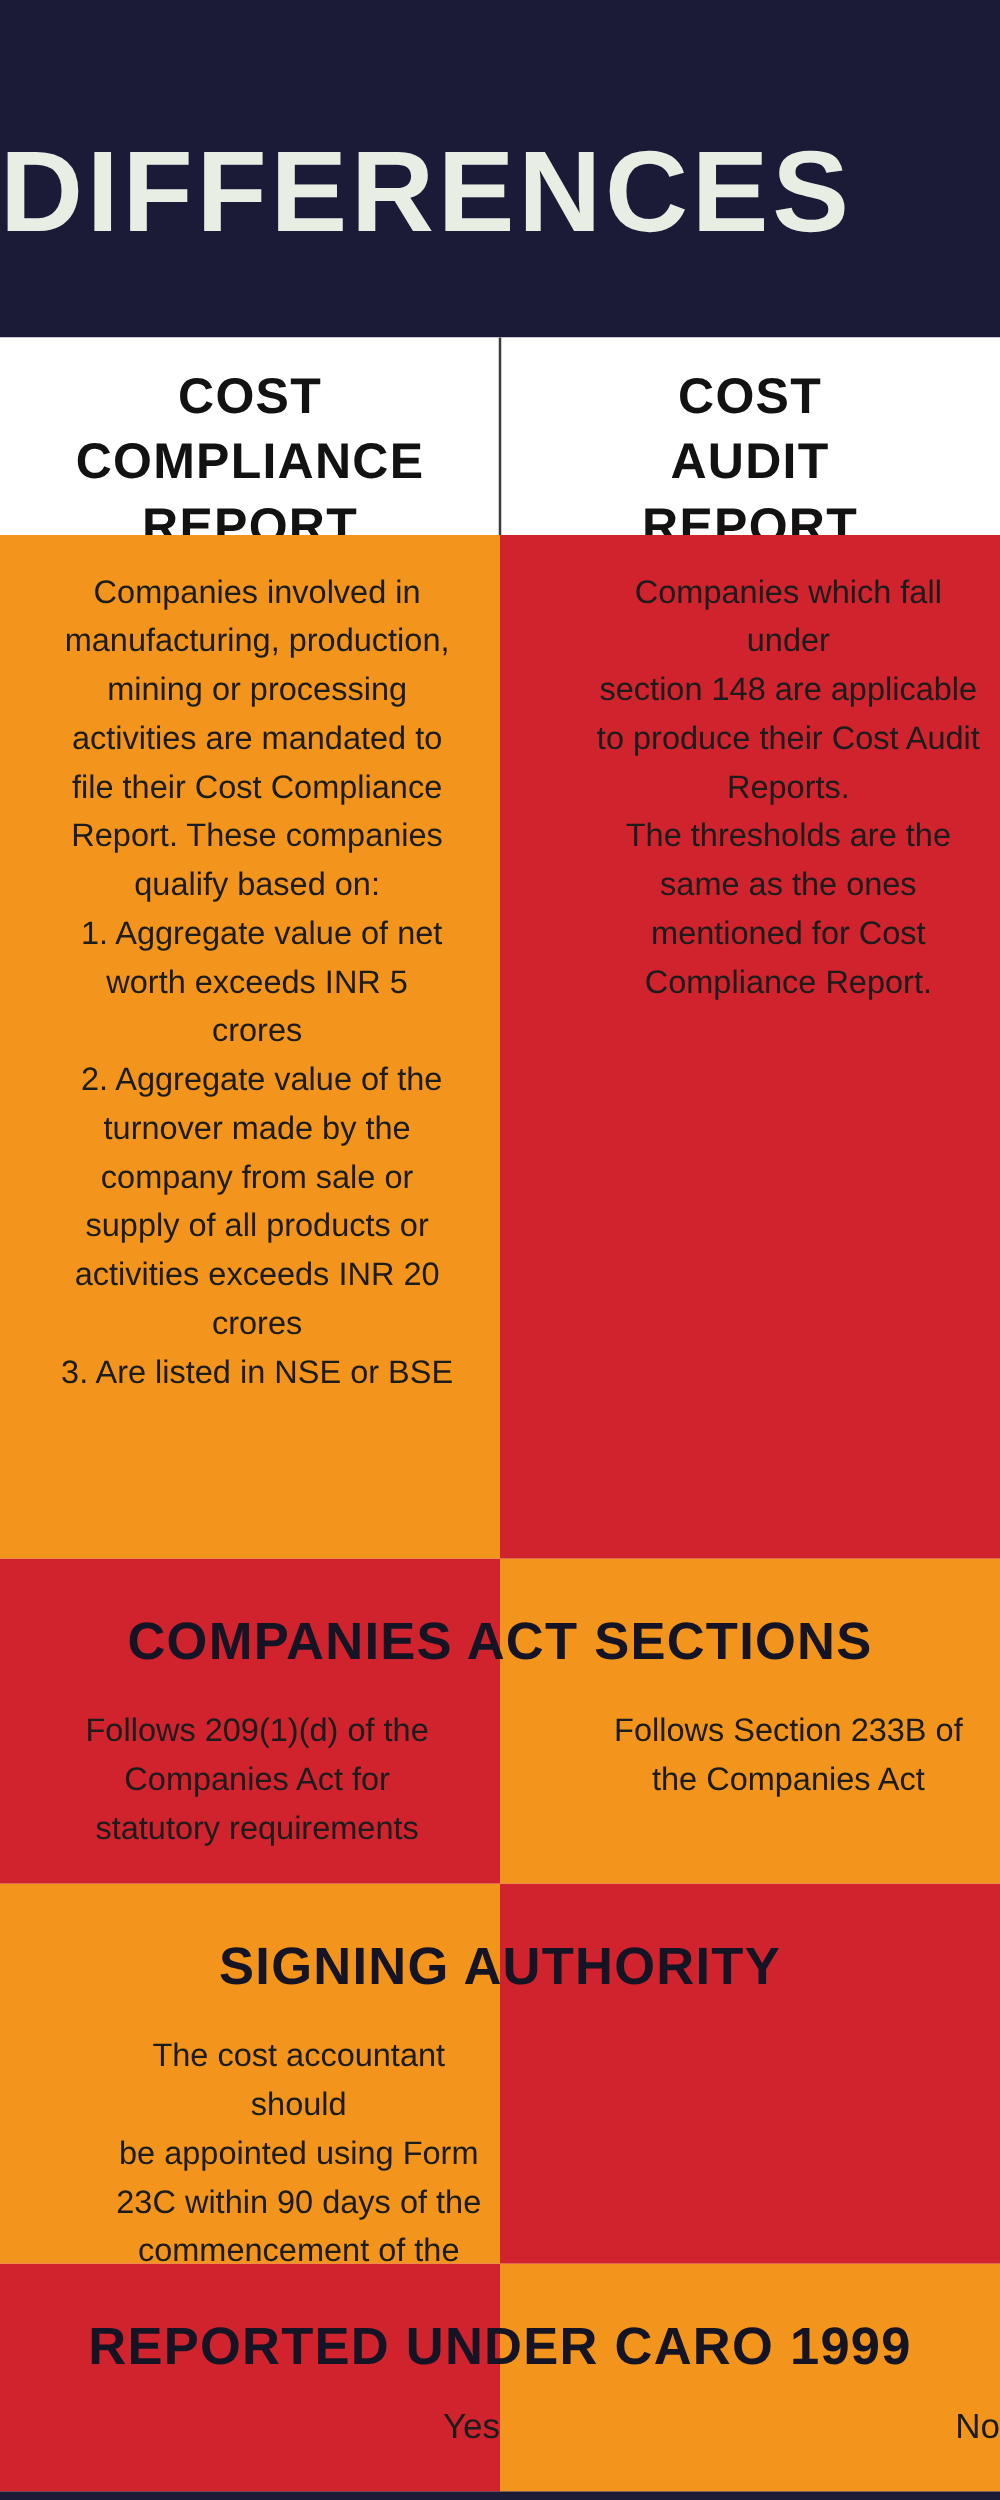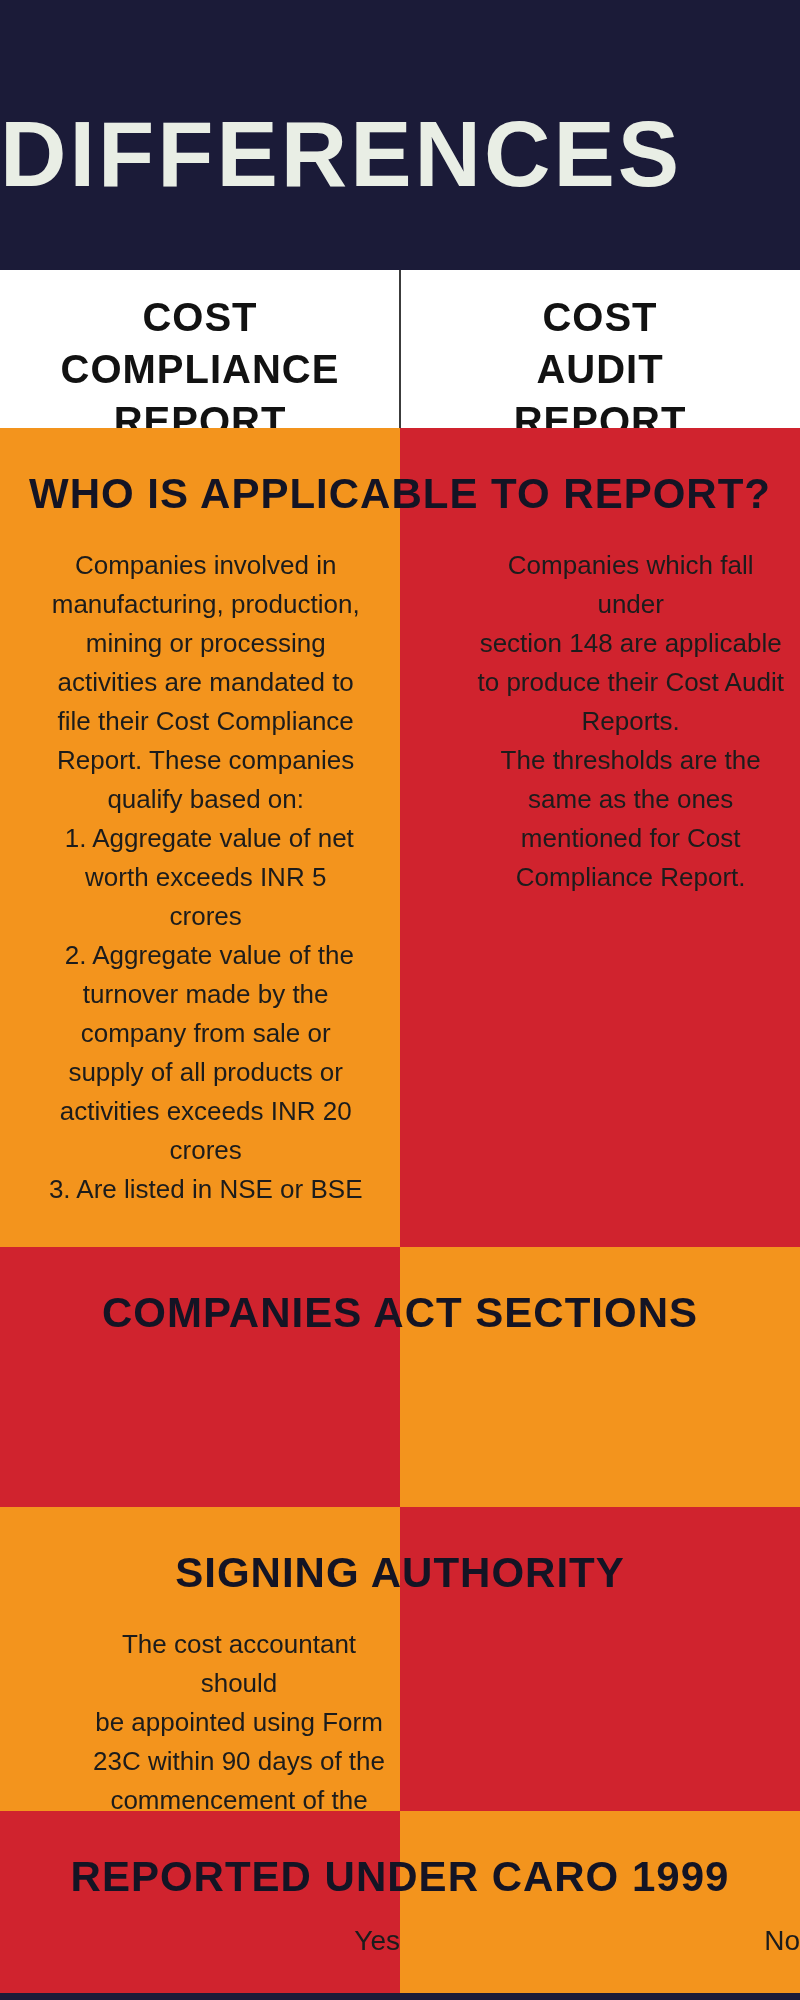--- a/index.html
+++ b/index.html
@@ -117,21 +117,20 @@
     <div class="col-header">COST
 COMPLIANCE
 REPORT</div>
     <div class="divider"></div>
     <div class="col-header">COST
 AUDIT
 REPORT</div>
   </div>
 
   <section class="sec sec-1 split-or">
-    <h2 class="sec-heading">WHO IS APPLICABLE TO REPORT?</h2>
     <div class="sec-body">
       <div class="cell left">Companies involved in
 manufacturing, production,
 mining or processing
 activities are mandated to
 file their Cost Compliance
 Report. These companies
 qualify based on:
  1. Aggregate value of net
 worth exceeds INR 5
@@ -149,20 +148,27 @@
 Reports.
 The thresholds are the
 same as the ones
 mentioned for Cost
 Compliance Report.</div>
     </div>
   </section>
 
   <section class="sec sec-2 split-ro">
     <h2 class="sec-heading">COMPANIES ACT SECTIONS</h2>
+    <div class="sec-body">
+      <div class="cell left">Follows 209(1)(d) of the
+Companies Act for
+statutory requirements</div>
+      <div class="cell right">Follows Section 233B of
+the Companies Act</div>
+    </div>
   </section>
 
   <section class="sec sec-3 split-or">
     <h2 class="sec-heading">SIGNING AUTHORITY</h2>
     <div class="sec-body">
       <div class="cell right">The cost accountant should
 be appointed using Form
 23C within 90 days of the
 commencement of the year.</div>
     </div>

